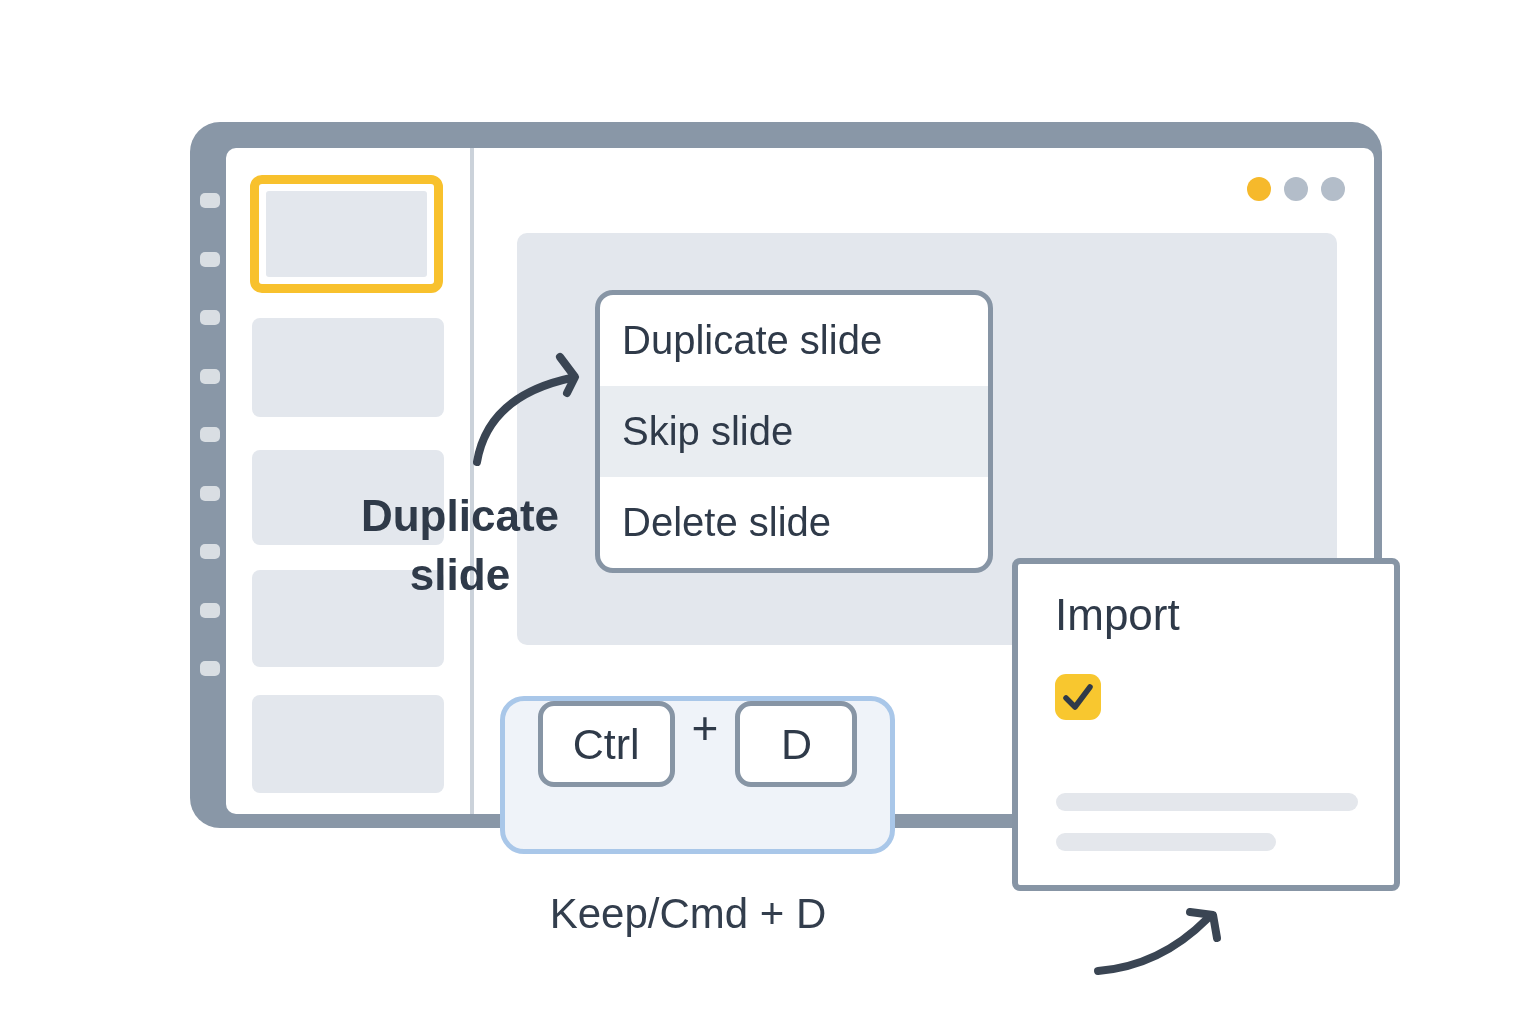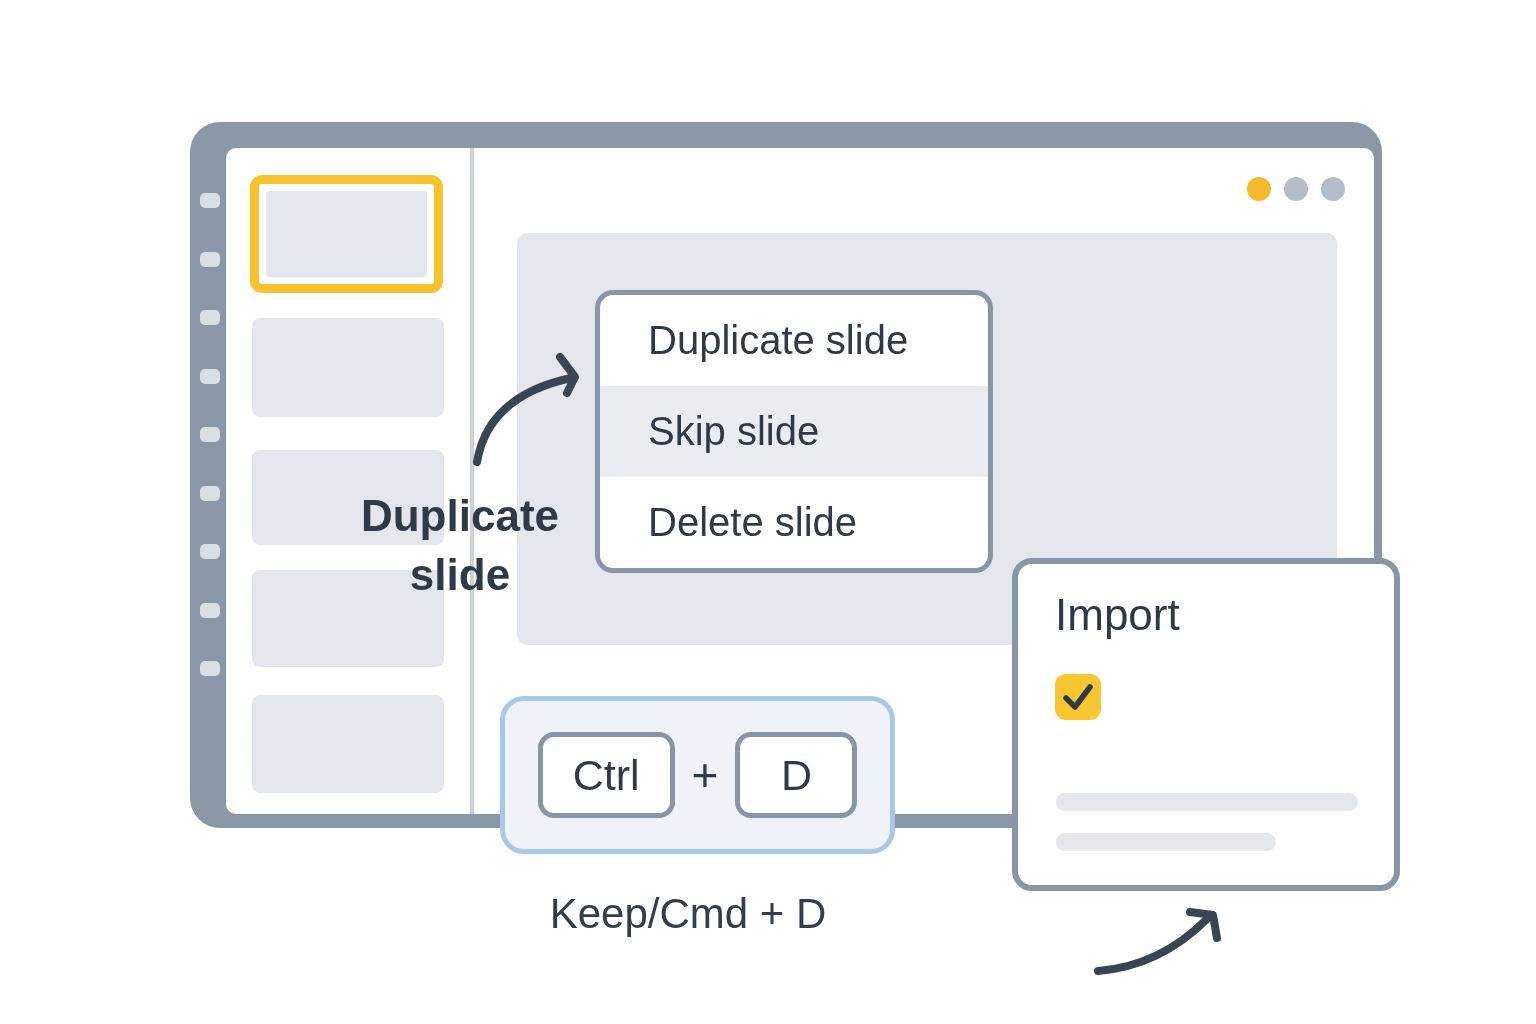--- a/index.html
+++ b/index.html
@@ -93,21 +93,21 @@
     width: 398px; height: 283px;
     background: #ffffff;
     border: 5px solid #8795A5;
     border-radius: 18px;
     overflow: hidden;
   }
   .menu-item {
     height: 91px;
     display: flex;
     align-items: center;
-    padding-left: 48px;
+    padding-left: 22px;
     font-size: 40px;
     font-weight: 500;
     color: #2F3A49;
   }
   .menu-item.highlighted { background: #E9EDF1; }
 
   
   .annotation {
     position: absolute;
     left: 320px; top: 486px;
@@ -124,21 +124,21 @@
 
   
   .shortcut-box {
     position: absolute;
     left: 500px; top: 696px;
     width: 395px; height: 158px;
     background: #EFF3F9;
     border: 5px solid #A9C7E9;
     border-radius: 24px;
     display: flex;
-    align-items: center;
+    align-items: flex-start;
     justify-content: center;
   }
   .keycap {
     height: 86px;
     background: #ffffff;
     border: 5px solid #8795A5;
     border-radius: 16px;
     display: flex;
     align-items: center;
     justify-content: center;
@@ -164,21 +164,21 @@
     color: #333E4D;
   }
 
   
   .import-card {
     position: absolute;
     left: 1012px; top: 558px;
     width: 388px; height: 333px;
     background: #ffffff;
     border: 6px solid #8795A5;
-    border-radius: 20px;
+    border-radius: 8px;
   }
   .import-title {
     position: absolute;
     left: 37px; top: 26px;
     font-size: 44px;
     font-weight: 500;
     color: #2F3A49;
   }
   .checkbox {
     position: absolute;

